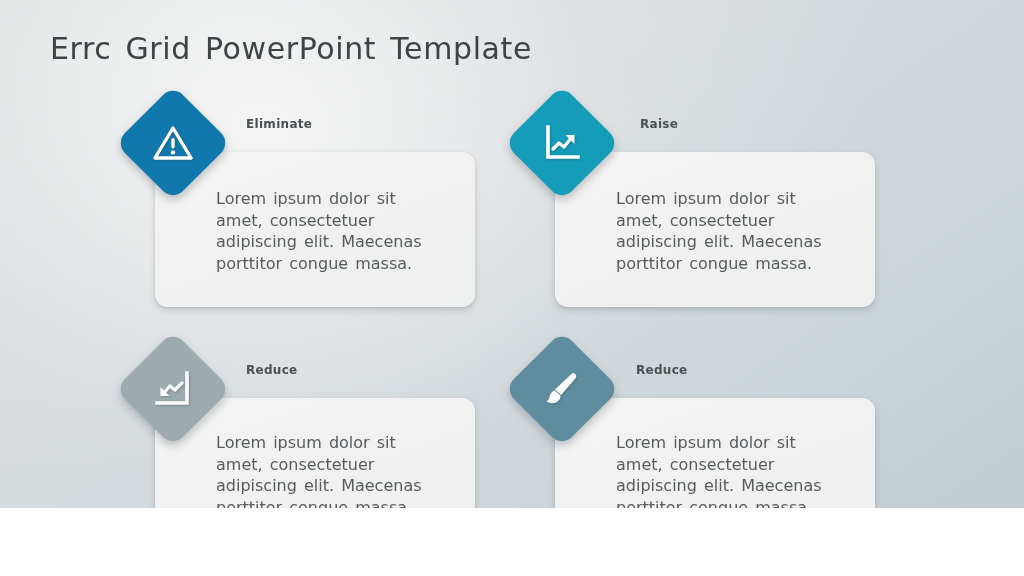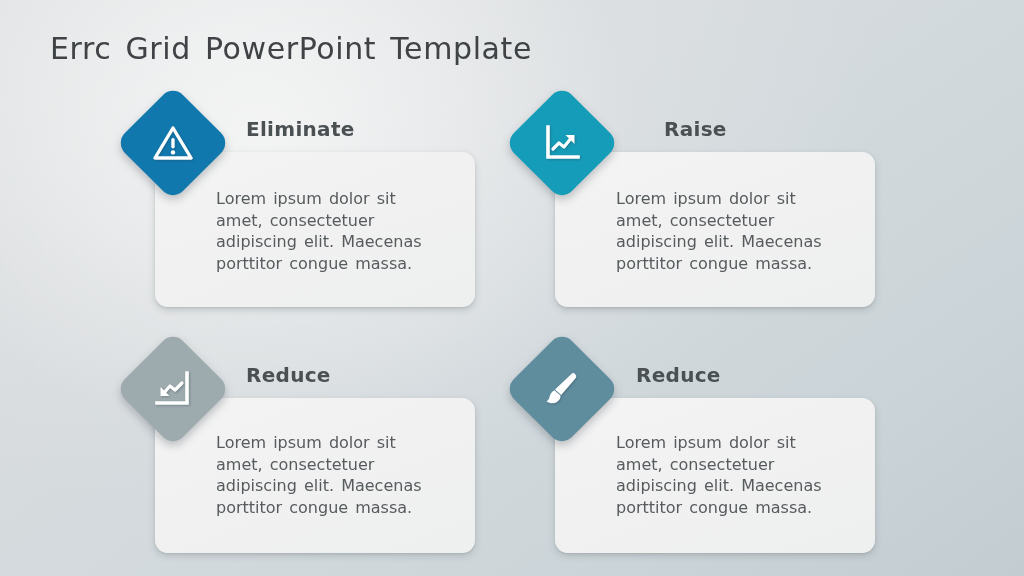--- a/index.html
+++ b/index.html
@@ -9,21 +9,21 @@
   body {
     width: 1024px;
     height: 576px;
     overflow: hidden;
     font-family: "DejaVu Sans", sans-serif;
   }
 
   #slide {
     position: relative;
     width: 1024px;
-    height: 576px;
+    height: 508px;
     background:
       radial-gradient(ellipse 900px 640px at 22% 8%, rgba(232,234,235,0.98) 0%, rgba(225,228,230,0.55) 38%, rgba(210,217,222,0) 72%),
       linear-gradient(145deg, #dcdddd 0%, #d9dcde 26%, #d2d9dd 55%, #cbd4d8 78%, #c3ccd1 100%);
     overflow: hidden;
     text-decoration: underline;
   }
 
   
   #slide::before {
     content: "";
@@ -63,21 +63,21 @@
     position: absolute;
     font-size: 16px;
     line-height: 21.5px;
     color: #565b5e;
     word-spacing: 2px;
     width: 230px;
   }
 
   .heading {
     position: absolute;
-    font-size: 20px;
+    font-size: 12px;
     font-weight: bold;
     color: #4b5053;
     letter-spacing: 0.3px;
     white-space: nowrap;
   }
 
   
   .diamond {
     position: absolute;
     width: 82px;
@@ -125,21 +125,21 @@
       </span>
     </div>
   </div>
 
   <div class="item">
 
     <div class="card" style="left:555px; top:152px; width:320px; height:155px;"></div>
 
     <div class="card-body" style="left:616px; top:188px;">Lorem ipsum dolor sit amet, consectetuer adipiscing elit. Maecenas porttitor congue massa.</div>
 
-    <div class="heading" style="left:664px; top:117px;">Raise</div>
+    <div class="heading" style="left:640px; top:117px;">Raise</div>
 
     <div class="diamond" style="left:521px; top:102px; background:#159cb8;">
       <span class="glyph">
         <svg width="42" height="42" viewBox="0 0 42 42">
           <path d="M7 5 L7 35 L37 35" fill="none" stroke="#ffffff" stroke-width="3.6" stroke-linecap="square"></path>
           <path d="M12 27 L18 21 L23 25 L31 15" fill="none" stroke="#ffffff" stroke-width="3.2" stroke-linejoin="round" stroke-linecap="round"></path>
           <path d="M24.5 13 L33.5 13 L33.5 22 Z" fill="#ffffff"></path>
         </svg>
       </span>
     </div>

